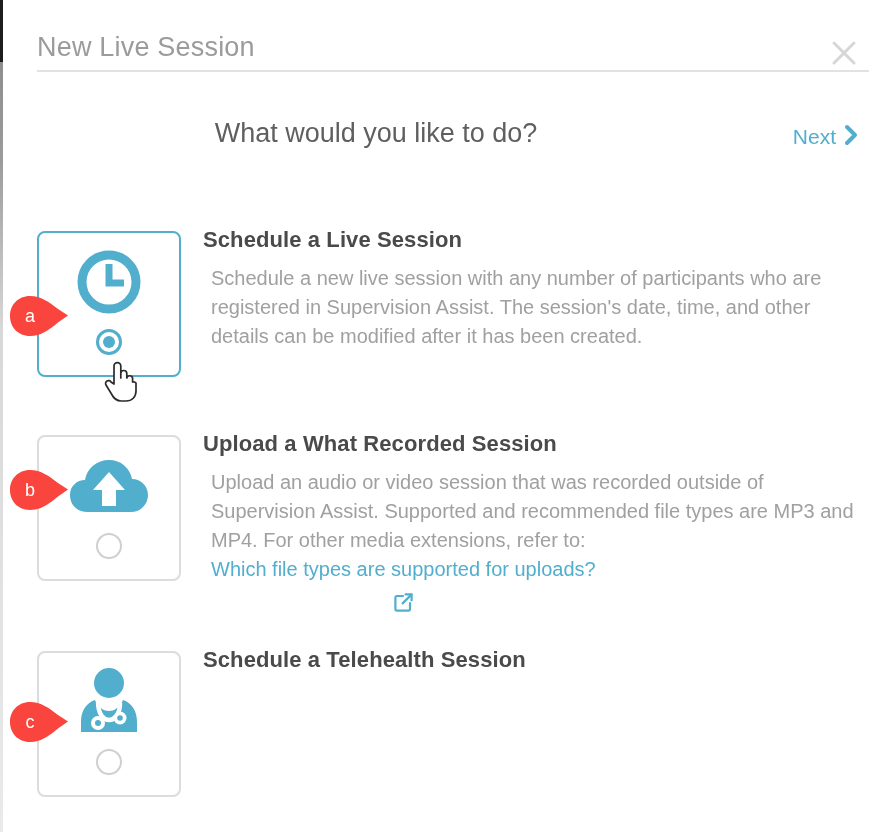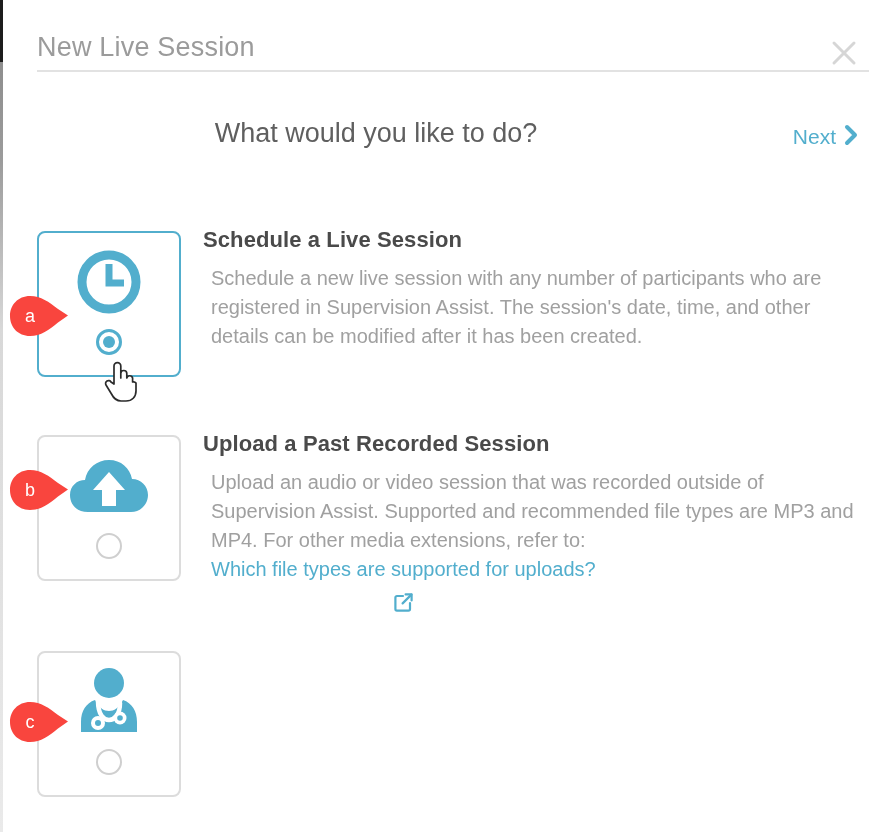--- a/index.html
+++ b/index.html
@@ -224,21 +224,21 @@
         <div class="card-icon">
           <svg width="82" height="64" viewBox="0 0 82 64" aria-hidden="true">
             <path d="M20 58 C8 58 2 50 2 41 C2 32 9 26 17 26 C19 14 29 6 41 6
                      C53 6 62 14 64 25 C73 25 80 32 80 41 C80 50 73 58 63 58 Z" fill="#52aecd"></path>
             <path d="M41 18 L57 36 L48 36 L48 52 L34 52 L34 36 L25 36 Z" fill="#ffffff"></path>
           </svg>
         </div>
         <div class="radio"></div>
       </div>
       <div class="option-text">
-        <div class="option-heading">Upload a Past Recorded Session</div>
+        <div class="option-heading">Upload a What Recorded Session</div>
         <div class="option-desc">
           <span>Upload an audio or video session that was recorded outside of Supervision Assist. Supported and recommended file types are MP3 and MP4. For other media extensions, refer to:</span>
           <br>
           <a class="option-link">
             <span>Which file types are supported for uploads?</span>
             <span>
               <svg width="19" height="19" viewBox="0 0 19 19" aria-hidden="true">
                 <path d="M9 3 H3 A1.6 1.6 0 0 0 1.4 4.6 V16 A1.6 1.6 0 0 0 3 17.6
                          H14.4 A1.6 1.6 0 0 0 16 16 V10" fill="none" stroke="#52aecd" stroke-width="2.2" stroke-linecap="round"></path>
                 <polyline points="11.6,1.4 17.6,1.4 17.6,7.4" fill="none" stroke="#52aecd" stroke-width="2.2" stroke-linecap="round" stroke-linejoin="round"></polyline>
@@ -260,20 +260,21 @@
             <path d="M25 35 C25 49 31 54 36 54 C41 54 47 49 47 37" fill="none" stroke="#ffffff" stroke-width="4.5" stroke-linecap="round"></path>
             <circle cx="25" cy="57" r="7" fill="#ffffff"></circle>
             <circle cx="25" cy="57" r="3" fill="#52aecd"></circle>
             <circle cx="47" cy="52" r="6.5" fill="#ffffff"></circle>
             <circle cx="47" cy="52" r="2.8" fill="#52aecd"></circle>
           </svg>
         </div>
         <div class="radio"></div>
       </div>
       <div class="option-text">
+        <div class="option-heading">Schedule a Telehealth Session</div>
       </div>
     </div>
 
   </div>
 
   <div class="cursor">
     <svg width="34" height="44" viewBox="0 0 34 44" aria-hidden="true">
       <path d="M11 26 L11 8 A3.4 3.4 0 0 1 17.8 8 L17.8 20 L17.8 15.5
                A3 3 0 0 1 23.8 15.5 L23.8 20 A3 3 0 0 1 29.6 20 L29.6 24
                A3 3 0 0 1 33 25 L33 33 C33 39 29 43 23 43 L18 43

